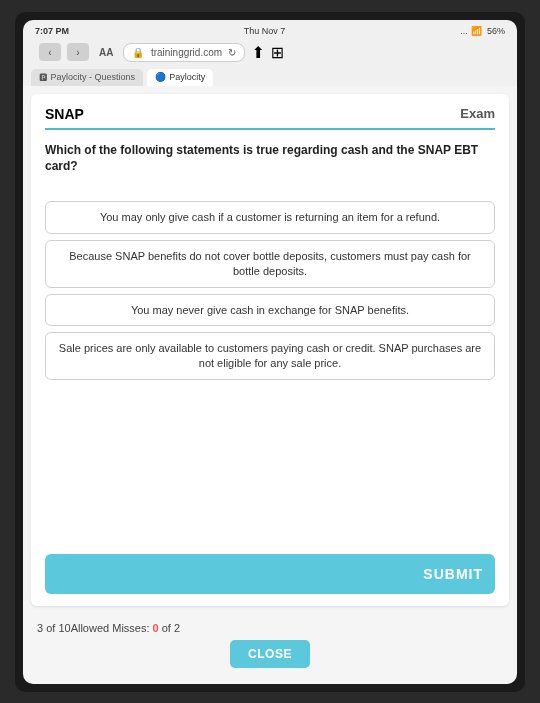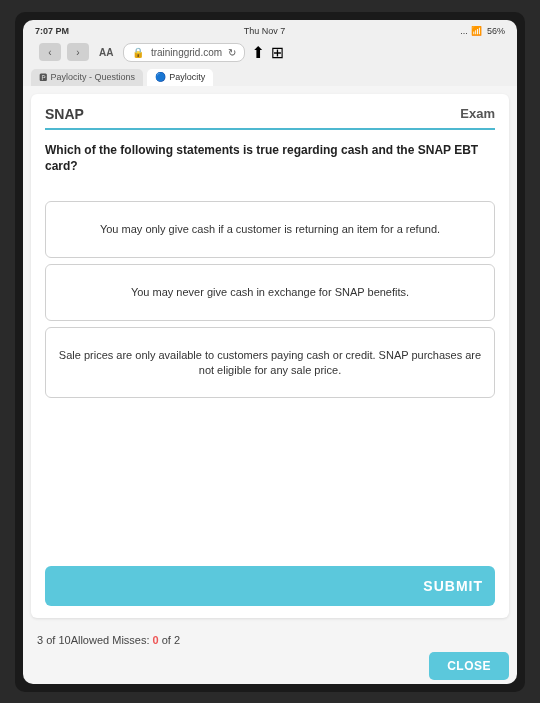--- a/index.html
+++ b/index.html
@@ -105,21 +105,21 @@
     .page-header {
       display: flex;
       justify-content: space-between;
       align-items: center;
       margin-bottom: 4px;
       padding-bottom: 6px;
       border-bottom: 2px solid #4db8d0;
     }
 
     .snap-label {
-      color: #404040;
+      color: #000000;
       font-weight: 700;
       font-size: 14px;
     }
 
     .exam-label {
       font-size: 13px;
       color: #555;
       font-weight: 700;
     }
 
@@ -135,21 +135,21 @@
       display: flex;
       flex-direction: column;
       gap: 6px;
       flex: 1;
       overflow: hidden;
     }
 
     .answer-option {
       border: 1px solid #d0d0d0;
       border-radius: 6px;
-      padding: 20px 12px;
+      padding: 8px 12px;
       font-size: 11px;
       color: #333;
       text-align: center;
       cursor: pointer;
       background: #fff;
       line-height: 1.35;
     }
 
     .submit-btn {
       background: #5bc8dc;
@@ -184,22 +184,22 @@
       color: #444;
     }
 
     .misses-count {
       color: #e55;
       font-weight: 700;
     }
 
     .close-btn-wrap {
       display: flex;
-      justify-content: flex-end;
-      margin: 2px 8px 4px 8px;
+      justify-content: center;
+      margin: 2px 8px 16px 8px;
     }
 
     .close-btn {
       background: #5bc8dc;
       color: #fff;
       border: none;
       border-radius: 5px;
       padding: 7px 18px;
       font-size: 12px;
       font-weight: 700;
@@ -278,20 +278,21 @@
     <div class="page-content">
       <div class="page-header">
         <span class="snap-label">SNAP</span>
         <span class="exam-label">Exam</span>
       </div>
 
       <div class="question-text">Which of the following statements is true regarding cash and the SNAP EBT card?</div>
 
       <div class="answer-options">
         <div class="answer-option">You may only give cash if a customer is returning an item for a refund.</div>
+        <div class="answer-option">Because SNAP benefits do not cover bottle deposits, customers must pay cash for bottle deposits.</div>
         <div class="answer-option">You may never give cash in exchange for SNAP benefits.</div>
         <div class="answer-option">Sale prices are only available to customers paying cash or credit. SNAP purchases are not eligible for any sale price.</div>
       </div>
 
       <button class="submit-btn">SUBMIT</button>
     </div>
 
     <div class="footer-bar">
       <span class="progress-text">3 of 10</span>
       <span class="misses-text">

